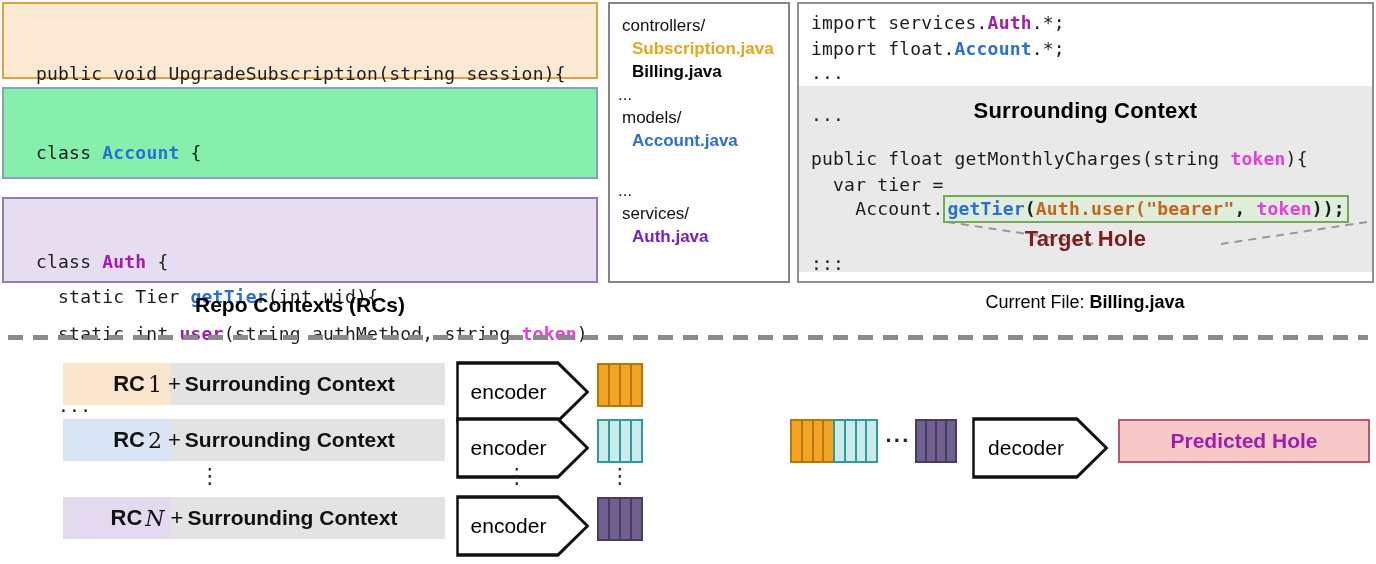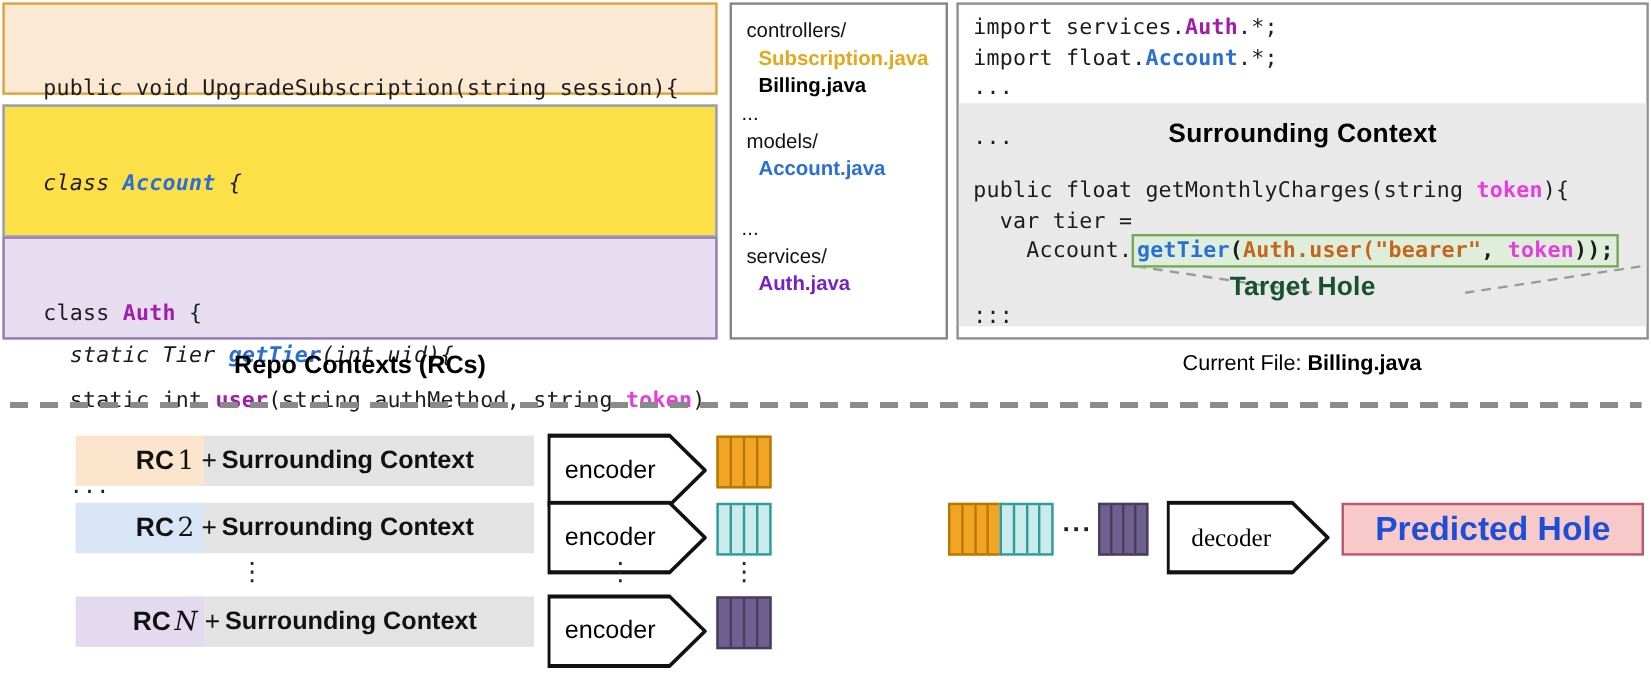--- a/index.html
+++ b/index.html
@@ -5,21 +5,21 @@
   html,body{margin:0;padding:0;background:#fff;}
   .canvas{position:relative;width:1376px;height:564px;background:#fff;overflow:hidden;
           font-family:"Liberation Sans",sans-serif;color:#111;}
 
   
   .codebox{position:absolute;left:2px;width:596px;box-sizing:border-box;
            border:2px solid;font-family:"DejaVu Sans Mono",monospace;
            font-size:18px;line-height:24px;letter-spacing:.2px;
            padding:4px 0 0 12px;white-space:pre;color:#1c1c1c;}
   .box1{top:2px;height:77px;background:#FCE9D4;border-color:#DFA33B;padding-top:10px;}
-  .box2{top:87px;height:111px;background:#fde047;border-color:#8AA0BE;font-style:italic;}
+  .box2{top:87px;height:92px;background:#86efac;border-color:#8AA0BE;}
   .box3{top:197px;height:86px;background:#E6DEF0;border-color:#9579B3;padding-top:3px;}
   .cl{height:24px;margin-left:20px;}
 
   .kworange{color:#C4651A;font-weight:bold;}
   .kwblue{color:#2A6FD8;font-weight:bold;}
   .kwpurple{color:#a21caf;font-weight:bold;}
   .kwmagenta{color:#E63CE0;font-weight:bold;}
   .b{font-weight:bold;}
 
   .seclabel{position:absolute;font-weight:bold;font-size:21px;text-align:center;color:#000;}
@@ -43,21 +43,21 @@
              font-family:"DejaVu Sans Mono",monospace;font-size:18px;letter-spacing:.2px;
              color:#1c1c1c;}
   .fl{position:absolute;left:12px;white-space:pre;line-height:26px;}
   .graybox{position:absolute;left:0;right:0;top:82px;height:186px;background:#E9E9E9;}
   .gl{position:absolute;left:12px;white-space:pre;line-height:26px;}
   .gheading{position:absolute;left:0;right:0;top:12px;text-align:center;
             font-family:"Liberation Sans",sans-serif;font-size:22px;font-weight:bold;color:#000;}
   .hole{background:#DFEEDA;border:2px solid #74A85C;padding:1px 2px 2px 2px;}
   .tlines{position:absolute;left:0;top:0;width:577px;height:186px;pointer-events:none;}
   .tlabel{position:absolute;left:0;top:140px;width:100%;text-align:center;
-          font-family:"Liberation Sans",sans-serif;font-size:22px;font-weight:bold;color:#14532d;}
+          font-family:"Liberation Sans",sans-serif;font-size:22px;font-weight:bold;color:#7f1d1d;}
   .caption{position:absolute;left:885px;top:292px;width:400px;text-align:center;
            font-size:18px;color:#000;}
   .caption b{font-weight:bold;}
 
   
   .separator{position:absolute;left:8px;top:335px;width:1360px;height:5px;
              background:repeating-linear-gradient(90deg,#8a8a8a 0 15px,transparent 15px 25px);}
 
   
   .rcbar{position:absolute;left:63px;width:382px;height:42px;display:flex;
@@ -87,21 +87,21 @@
   .sblock i:last-child{border-right:none;}
 
   .hdots{position:absolute;left:884px;top:419px;width:28px;height:44px;display:flex;
          align-items:center;justify-content:center;font-size:22px;font-weight:bold;color:#222;
          letter-spacing:1px;}
   .vdots{position:absolute;width:24px;text-align:center;font-size:21px;color:#222;
          font-family:"DejaVu Sans",sans-serif;}
 
   .predicted{position:absolute;left:1118px;top:419px;width:252px;height:44px;box-sizing:border-box;
              background:#F7C9C9;border:2px solid #B85A6E;display:flex;align-items:center;
-             justify-content:center;font-size:28px;font-weight:bold;color:#1d4ed8;}
+             justify-content:center;font-size:21px;font-weight:bold;color:#a21caf;}
 </style>
 </head>
 <body>
 
 <div class="canvas">
 
   <div class="codebox box1">
     <div class="cl"><span>public void UpgradeSubscription(string session){</span></div>
     <div class="cl"><span>  Account.upgrade(</span><span class="kworange">Auth.user("bearer"</span><span>, session));</span></div>
   </div>
@@ -209,21 +209,21 @@
       <i></i>
       <i></i>
     </div>
   <div class="hdots">···</div>
   <div class="sblock sb-purple" style="left:915px;top:419px;width:42px;">
       <i></i>
       <i></i>
       <i></i>
       <i></i>
     </div>
-  <div class="arrow" style="left:972px;top:417px;width:136px;font-family:Liberation Serif, serif;">
+  <div class="arrow" style="left:972px;top:417px;width:136px;">
     <svg viewBox="0 0 136 46" preserveAspectRatio="none">
         <polygon points="1.5,1.5 105,1.5 134.5,23 105,44.5 1.5,44.5" fill="#fff" stroke="#111" stroke-width="2.5"></polygon>
       </svg>
     <span class="alabel">decoder</span>
   </div>
   <div class="predicted">Predicted Hole</div>
 
   <div class="vdots" style="left:198px;top:464px;">⋮</div>
   <div class="vdots" style="left:505px;top:464px;">⋮</div>
   <div class="vdots" style="left:608px;top:464px;">⋮</div>

